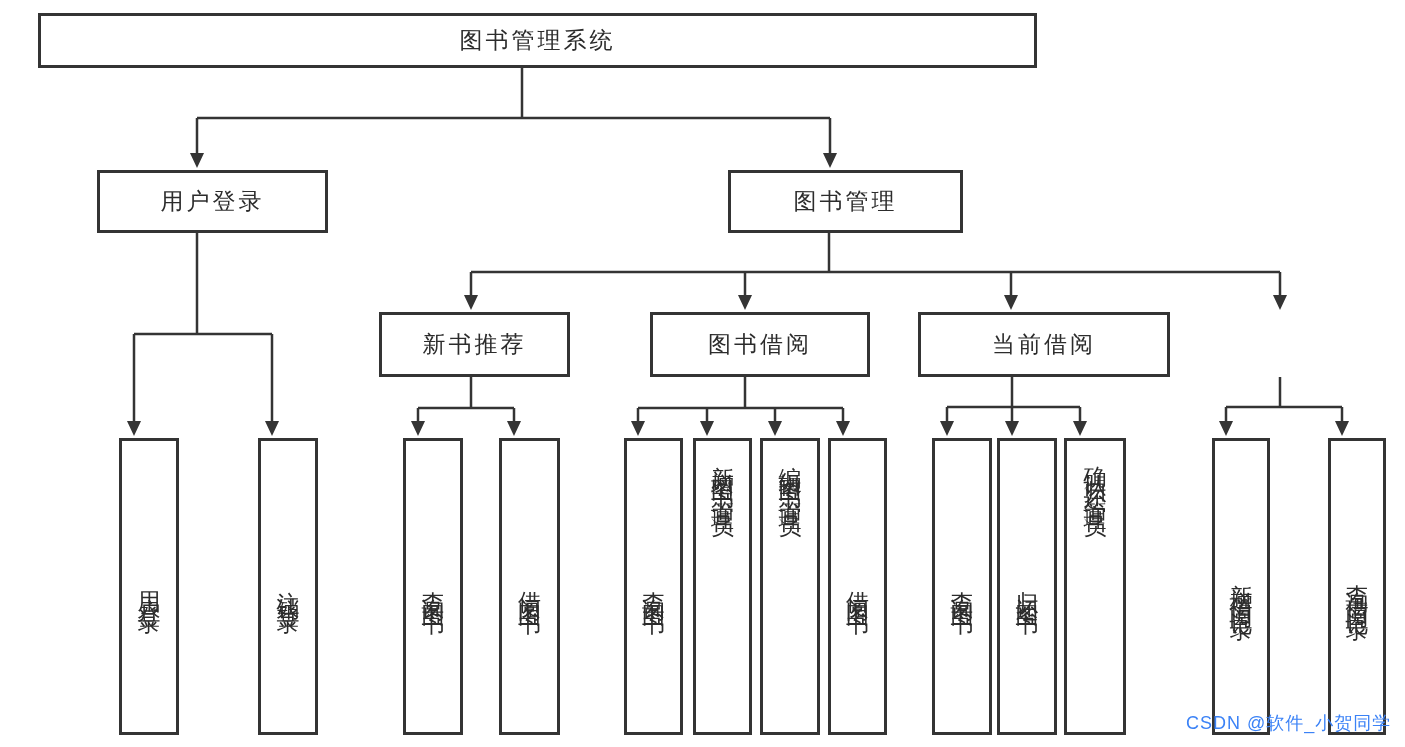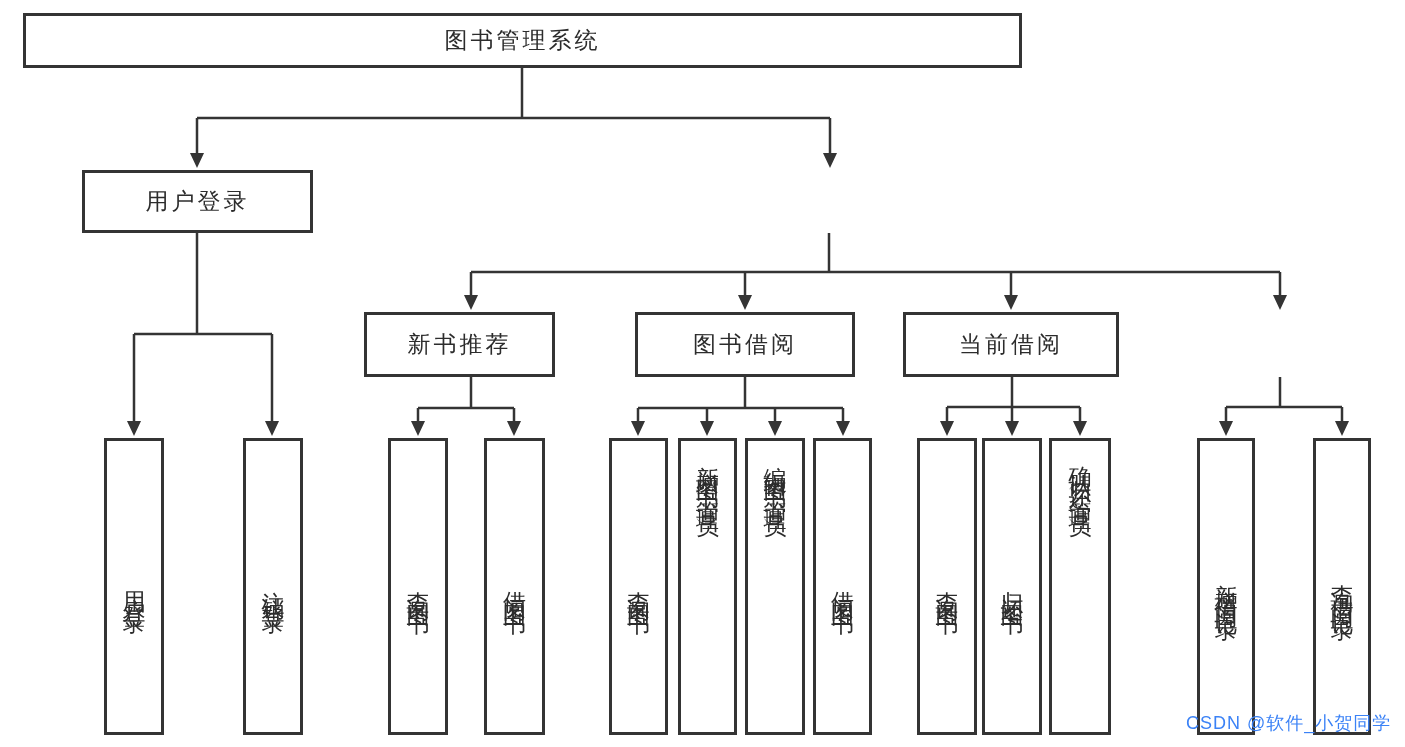--- a/index.html
+++ b/index.html
@@ -13,20 +13,21 @@
   svg.connectors { position:absolute; left:0; top:0; }
   .node {
     position:absolute;
     box-sizing:border-box;
     background:#ffffff;
     border:3px solid #343434;
     display:flex;
     align-items:center;
     justify-content:center;
     z-index:1;
+    margin-left:15px;
   }
   .hlabel {
     font-size:23px;
     letter-spacing:3px;
     color:#2c2c2c;
     white-space:nowrap;
   }
   .hbox-root   { left:23px;  top:13px;  width:999px; height:55px; }
   .hbox-l2     { top:170px; height:63px; }
   .hbox-l3     { top:312px; height:65px; }
@@ -88,28 +89,31 @@
     </g>
   </svg>
 
   <div class="node hbox-root">
     <span class="hlabel">图书管理系统</span>
   </div>
 
   <div class="node hbox-l2" style="left:82px;width:231px;">
     <span class="hlabel">用户登录</span>
   </div>
+  <div class="node hbox-l2" style="left:713px;width:235px;">
+    <span class="hlabel">图书管理</span>
+  </div>
 
   <div class="node hbox-l3" style="left:364px;width:191px;">
     <span class="hlabel">新书推荐</span>
   </div>
   <div class="node hbox-l3" style="left:635px;width:220px;">
     <span class="hlabel">图书借阅</span>
   </div>
-  <div class="node hbox-l3" style="left:903px;width:216px;align-items:center;">
+  <div class="node hbox-l3" style="left:903px;width:252px;align-items:center;">
     <span class="hlabel">当前借阅</span>
   </div>
 
   <div class="node leaf" style="left:104px;width:60px;">
     <span class="vlabel">用户登录</span>
   </div>
   <div class="node leaf" style="left:243px;width:60px;">
     <span class="vlabel">注销登录</span>
   </div>
   <div class="node leaf" style="left:388px;width:60px;">

